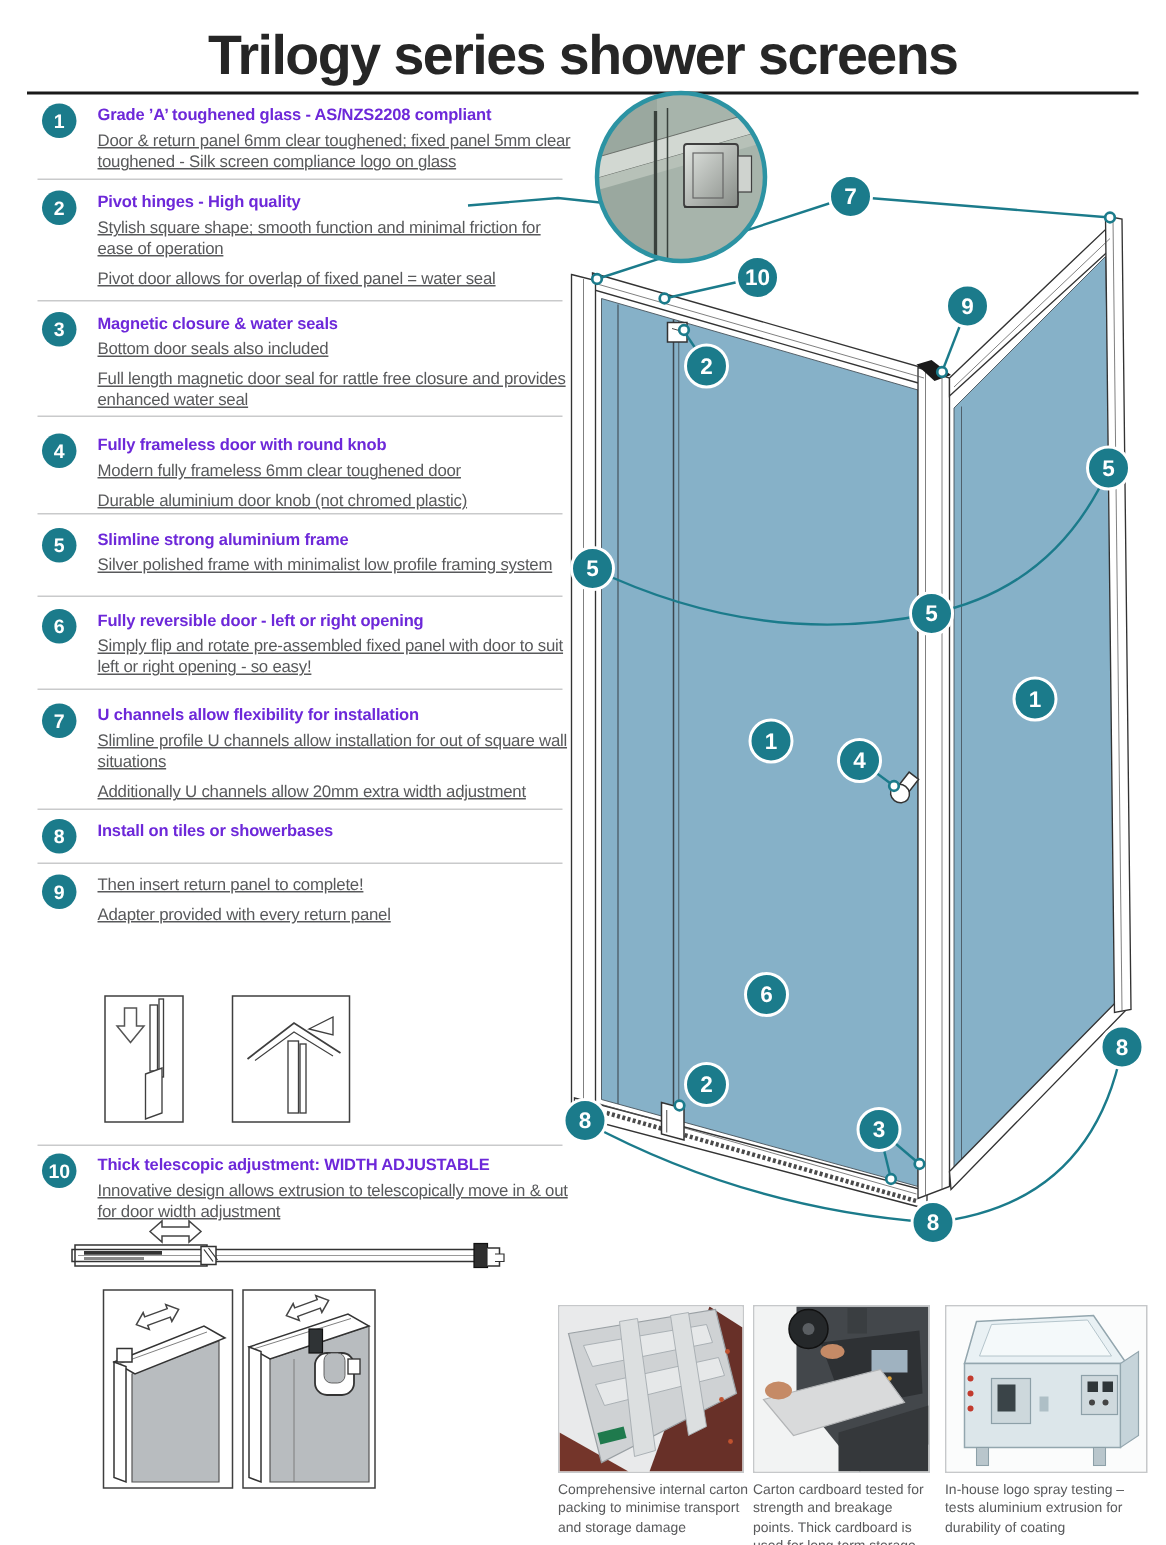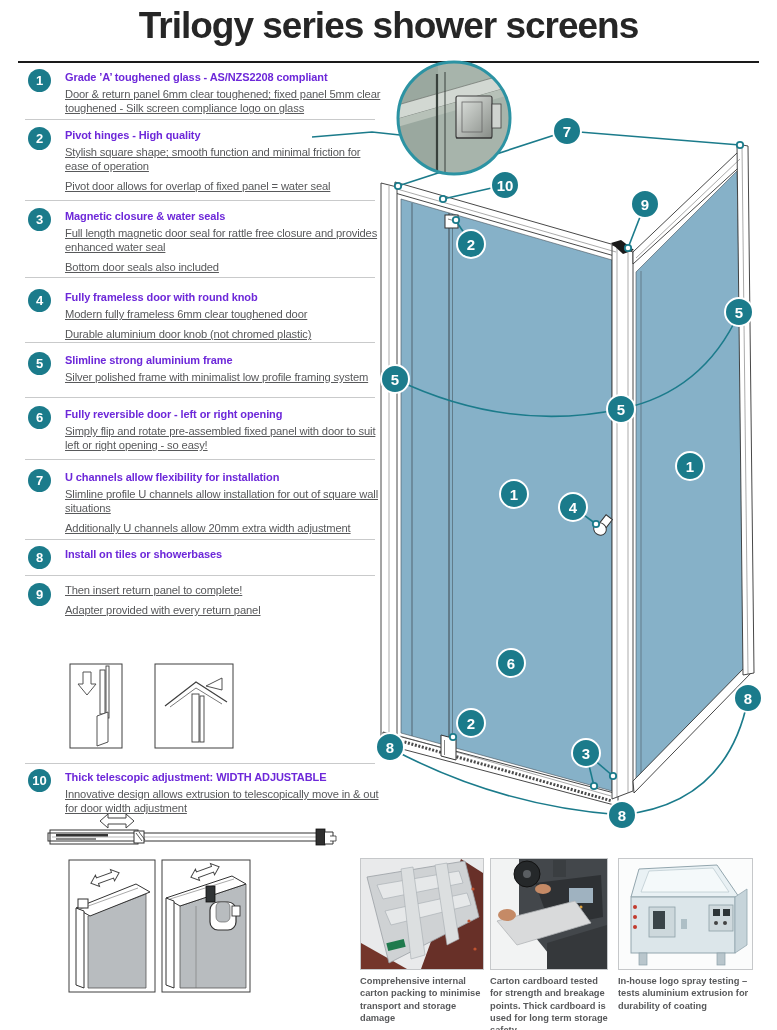--- a/index.html
+++ b/index.html
@@ -1,40 +1,40 @@
 <!DOCTYPE html>
 <html><head>
 <meta charset="utf-8">
 <style>
   html,body{margin:0;padding:0;background:#ffffff;}
   .page{position:relative;width:777px;height:1030px;background:#fff;overflow:hidden;
         font-family:"Liberation Sans", sans-serif;}
   
-  .title{position:absolute;top:5px;left:0;width:777px;text-align:center;margin:0;
+  .title{position:absolute;top:16px;left:0;width:777px;text-align:center;margin:0;
          font-size:37px;font-weight:800;letter-spacing:-1px;color:#262626;}
   .rule{position:absolute;top:61px;left:18px;width:741px;height:2px;background:#1a1a1a;}
   
   .feature{position:absolute;left:28px;width:355px;padding-left:37px;box-sizing:border-box;}
   .fbadge{position:absolute;left:0;top:0;width:23px;height:23px;border-radius:50%;
           background:#1b7b8b;color:#fff;font-size:13px;font-weight:bold;
           display:flex;align-items:center;justify-content:center;}
   .feature h3{margin:2px 0 4px;font-size:11px;font-weight:bold;color:#6d28d9;
               letter-spacing:-0.1px;white-space:nowrap;}
   .feature p{margin:0 0 6px;font-size:11.2px;line-height:1.27;color:#58595b;letter-spacing:-0.15px;text-decoration:underline;}
   .divider{position:absolute;left:25px;width:350px;height:1px;background:#c9cacb;}
   
   #illu{position:absolute;left:0;top:0;width:777px;height:1030px;pointer-events:none;}
   
   #callout-layer{position:absolute;left:0;top:0;width:777px;height:1030px;}
   .co{position:absolute;transform:translate(-50%,-50%);min-width:30px;height:30px;
       box-sizing:border-box;padding:0 4px;border-radius:16px;background:#1b7b8b;
       border:2px solid #fff;color:#fff;font-size:15px;font-weight:bold;
       display:flex;align-items:center;justify-content:center;}
   
-  .photo{position:absolute;top:858px;margin:0;font-weight:bold;}
+  .photo{position:absolute;top:858px;margin:12px;}
   .photo .frame{border:1px solid #c6c8ca;background:#fff;box-sizing:border-box;}
   .photo figcaption{margin-top:5px;font-size:9.3px;line-height:1.32;color:#58595b;}
 </style>
 </head>
 <body>
 
 <div class="page">
 
   <h1 class="title">Trilogy series shower screens</h1>
   <div class="rule"></div>
@@ -204,22 +204,22 @@
   </section>
   <section class="feature" style="top:127px">
     <span class="fbadge">2</span>
     <h3>Pivot hinges - High quality</h3>
     <p>Stylish square shape; smooth function and minimal friction for ease of operation</p>
     <p>Pivot door allows for overlap of fixed panel = water seal</p>
   </section>
   <section class="feature" style="top:208px">
     <span class="fbadge">3</span>
     <h3>Magnetic closure &amp; water seals</h3>
+    <p>Bottom door seals also included</p>
     <p>Full length magnetic door seal for rattle free closure and provides enhanced water seal</p>
-    <p>Bottom door seals also included</p>
   </section>
   <section class="feature" style="top:289px">
     <span class="fbadge">4</span>
     <h3>Fully frameless door with round knob</h3>
     <p>Modern fully frameless 6mm clear toughened door</p>
     <p>Durable aluminium door knob (not chromed plastic)</p>
   </section>
   <section class="feature" style="top:352px">
     <span class="fbadge">5</span>
     <h3>Slimline strong aluminium frame</h3>

